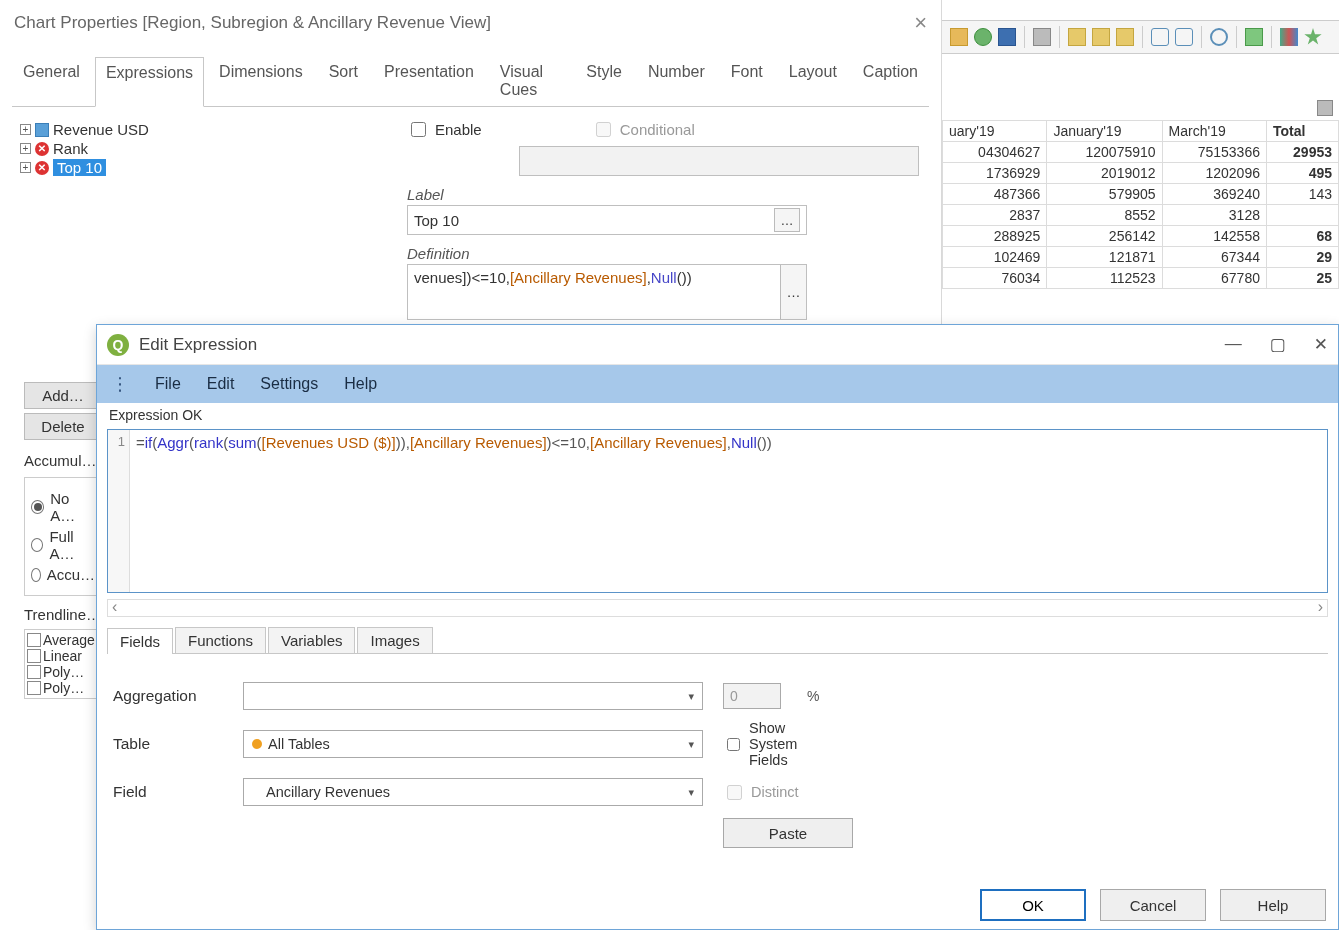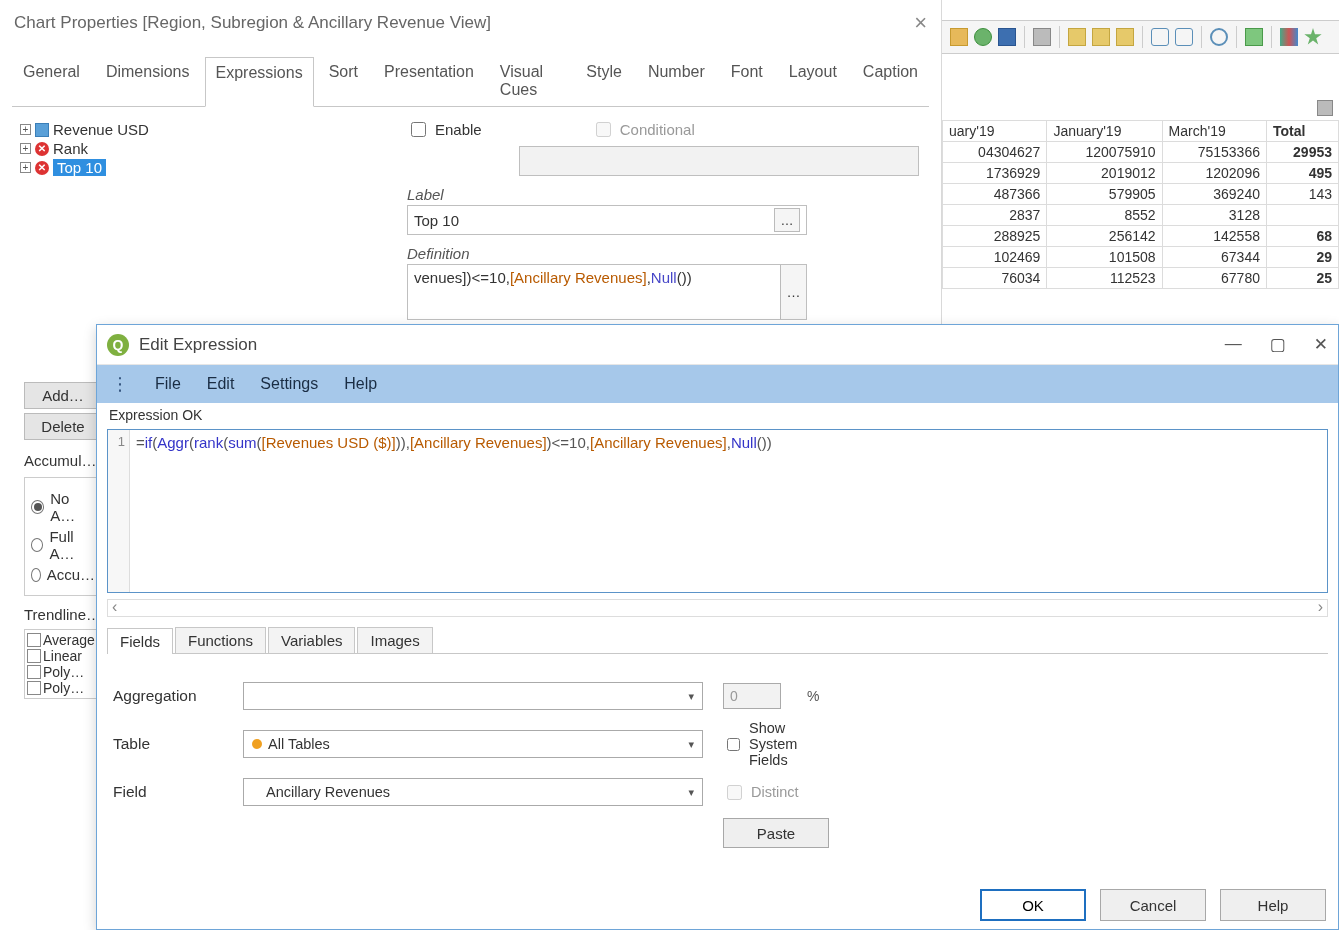--- a/index.html
+++ b/index.html
@@ -112,43 +112,43 @@
   .form-row{ display:flex; align-items:center; gap:20px; margin:10px 0;}
   .form-row label{ width:110px; font-size:15.5px; color:#333;}
   .select{ width:460px; height:28px; border:1px solid #aaa; background:#fff;
     display:flex; align-items:center; padding:0 8px; font-size:14.5px; cursor:pointer;}
   .select .caret{ margin-left:auto; font-size:11px; color:#555;}
   .dot-orange{width:10px;height:10px;border-radius:50%;background:#f0a020;display:inline-block;margin-right:6px;}
   .num-box{ width:58px; height:26px; border:1px solid #aaa; background:#f2f2f2; color:#999;
     display:inline-flex; align-items:center; padding:0 6px;}
   .pct{ color:#555; margin-left:6px;}
   .edx .cb{ font-size:14.5px;}
-  .edx .btn{ width:106px; height:30px; border:1px solid #a8a8a8; background:#efefef;
+  .edx .btn{ width:130px; height:30px; border:1px solid #a8a8a8; background:#efefef;
     display:inline-flex; align-items:center; justify-content:center; cursor:pointer; font-size:15px;}
   .paste-row{ margin:12px 0 0 0;}
 
   .edx-footer{
     position:absolute; bottom:8px; right:12px; display:flex; gap:14px;
   }
   .edx-footer .btn{ width:106px; height:32px;}
   .edx-footer .btn.primary{ border:2px solid #1e6fc0; background:#fff; color:#000;}
 </style>
 </head>
 <body>
 
 <div class="chartprops">
   <div class="chartprops-titlebar">
     <span>Chart Properties [Region, Subregion &amp; Ancillary Revenue View]</span>
     <span class="chartprops-close">×</span>
   </div>
 
   <div class="cp-tabs">
     <div class="cp-tab">General</div>
+    <div class="cp-tab active">Expressions</div>
     <div class="cp-tab">Dimensions</div>
-    <div class="cp-tab active">Expressions</div>
     <div class="cp-tab">Sort</div>
     <div class="cp-tab">Presentation</div>
     <div class="cp-tab">Visual Cues</div>
     <div class="cp-tab">Style</div>
     <div class="cp-tab">Number</div>
     <div class="cp-tab">Font</div>
     <div class="cp-tab">Layout</div>
     <div class="cp-tab">Caption</div>
   </div>
 
@@ -303,21 +303,21 @@
           <td></td>
         </tr>
     <tr>
           <td>288925</td>
           <td>256142</td>
           <td>142558</td>
           <td style="font-weight:bold">68</td>
         </tr>
     <tr>
           <td>102469</td>
-          <td>101508</td>
+          <td>121871</td>
           <td>67344</td>
           <td style="font-weight:bold">29</td>
         </tr>
     <tr>
           <td>76034</td>
           <td>112523</td>
           <td>67780</td>
           <td style="font-weight:bold">25</td>
         </tr>
   </tbody>

